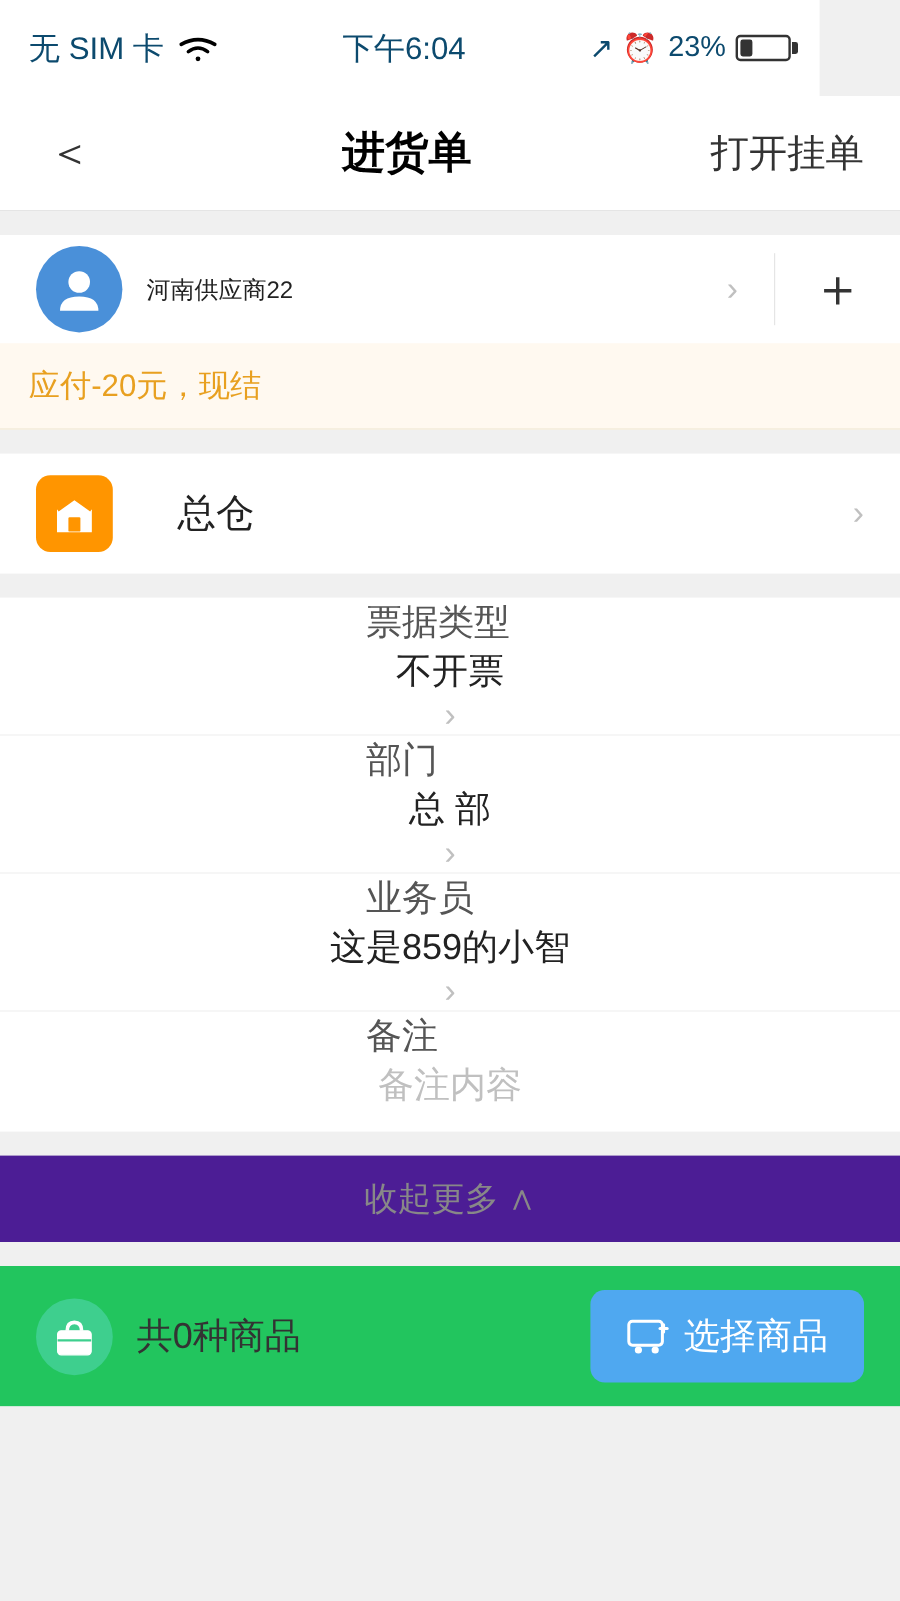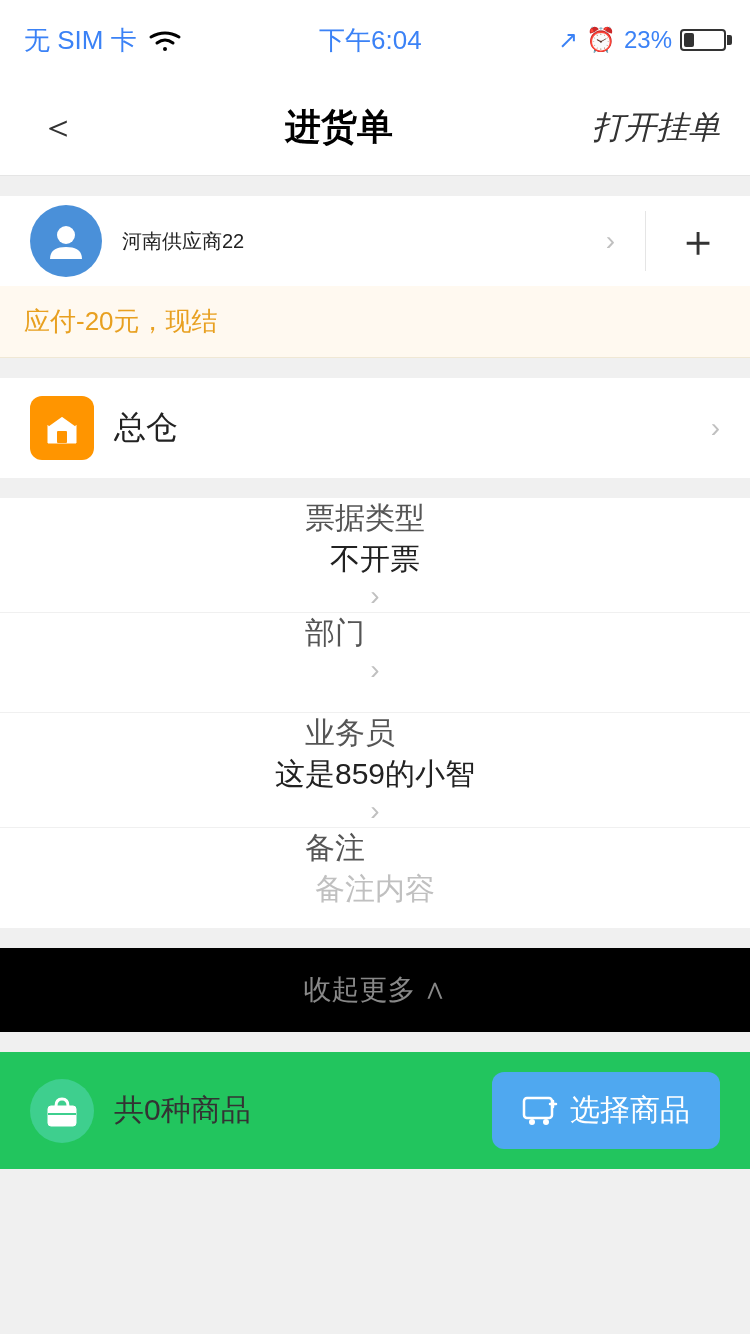--- a/index.html
+++ b/index.html
@@ -7,29 +7,29 @@
     body {
       width: 750px;
       min-height: 1334px;
       font-family: -apple-system, "PingFang SC", "Helvetica Neue", sans-serif;
       background: #f0f0f0;
       font-size: 28px;
     }
 
     
     .status-bar {
-      width: 750px;
+      width: 683px;
       height: 80px;
       background: #fff;
       display: flex;
       align-items: center;
       justify-content: space-between;
       padding: 0 24px;
       font-size: 26px;
-      color: #3b82f6;
+      color: #0c4a6e;
     }
     .status-left {
       display: flex;
       align-items: center;
       gap: 10px;
     }
     .status-center {
       font-size: 26px;
       font-weight: 500;
     }
@@ -88,21 +88,20 @@
     }
     .nav-title {
       font-size: 36px;
       font-weight: 600;
       color: #000;
     }
     .nav-action {
       font-size: 32px;
       color: #333;
       cursor: pointer;
-      font-style: italic;
     }
 
     
     .section-divider {
       height: 20px;
       background: #f0f0f0;
     }
 
     
     .supplier-section {
@@ -181,20 +180,21 @@
       display: flex;
       align-items: center;
       justify-content: center;
       margin-right: 20px;
       flex-shrink: 0;
     }
     .warehouse-name {
       flex: 1;
       font-size: 32px;
       color: #222;
+      margin-left: 34px;
     }
 
     
     .form-section {
       background: #fff;
       margin-top: 20px;
     }
     .form-row {
       display: flex;
       align-items: center;
@@ -219,26 +219,26 @@
       color: #222;
     }
     .form-placeholder {
       flex: 1;
       font-size: 30px;
       color: #c0c0c0;
     }
 
     
     .collapse-row {
-      background: #000000;
+      background: #4c1d95;
       margin-top: 20px;
       display: flex;
       align-items: center;
       justify-content: center;
-      height: 84px;
+      height: 72px;
       font-size: 28px;
       color: #888;
       cursor: pointer;
     }
 
     
     .product-bar {
       background: #22c55e;
       margin-top: 20px;
       display: flex;
@@ -342,20 +342,21 @@
 <div class="form-section">
 
   <div class="form-row">
     <span class="form-label">票据类型</span>
     <span class="form-value">不开票</span>
     <span class="chevron">›</span>
   </div>
 
   <div class="form-row">
     <span class="form-label">部门</span>
+    <span class="form-value">总 部</span>
     <span class="chevron">›</span>
   </div>
 
   <div class="form-row">
     <span class="form-label">业务员</span>
     <span class="form-value">这是859的小智</span>
     <span class="chevron">›</span>
   </div>
 
   <div class="form-row">

